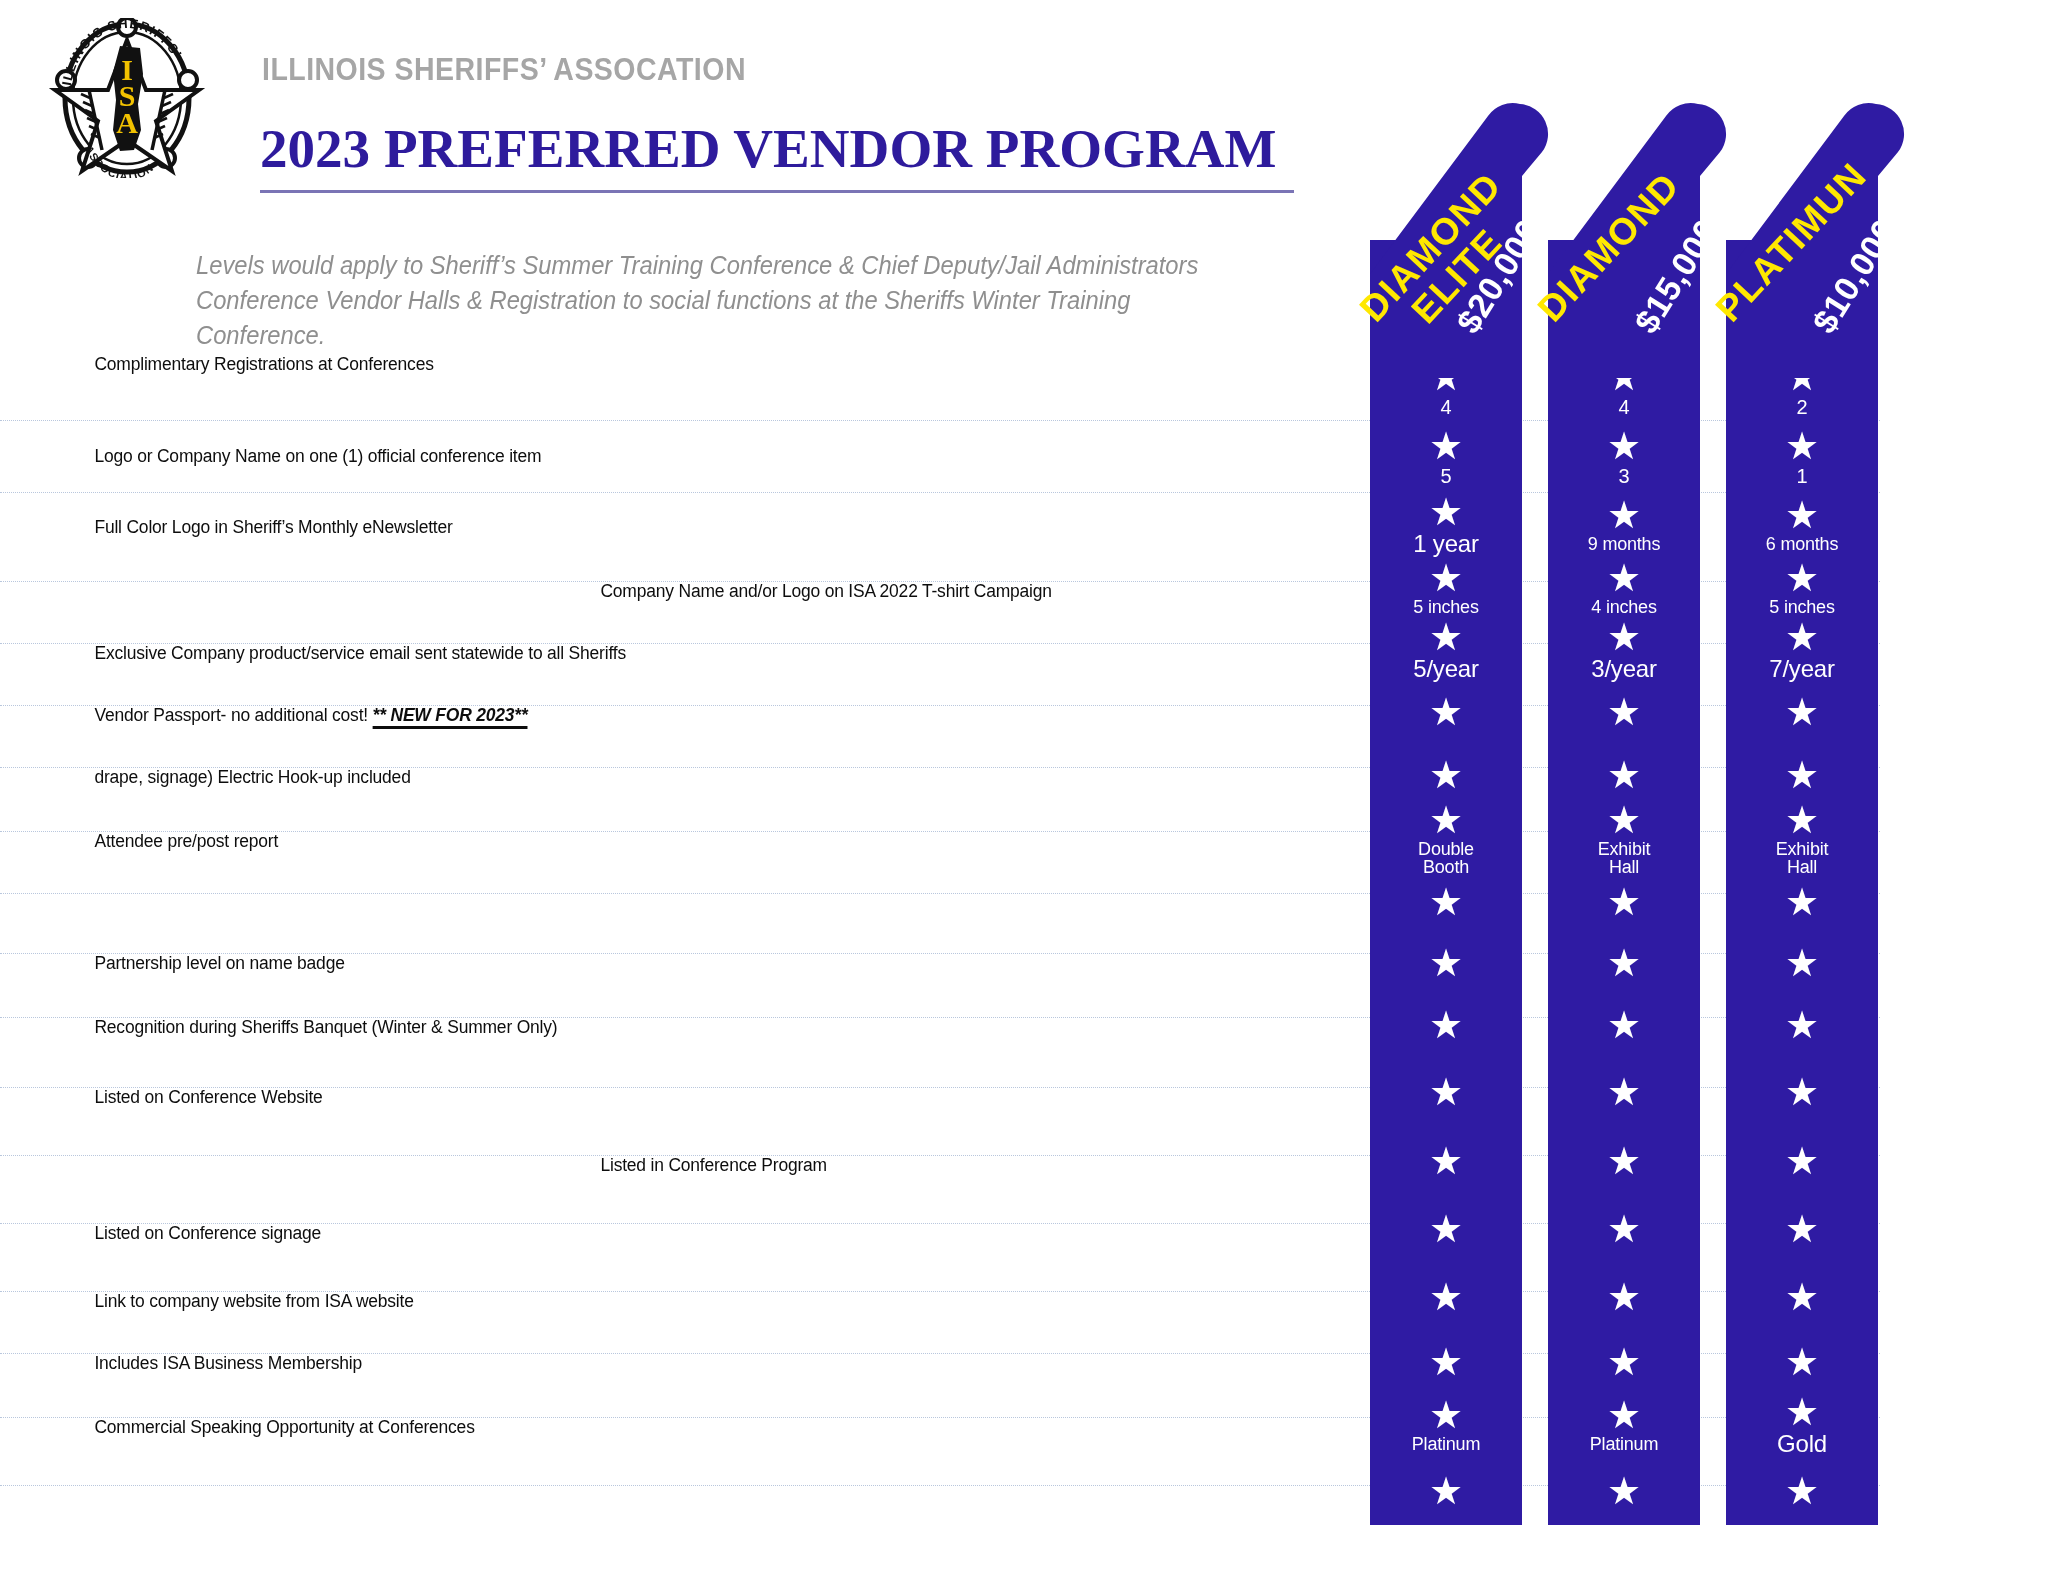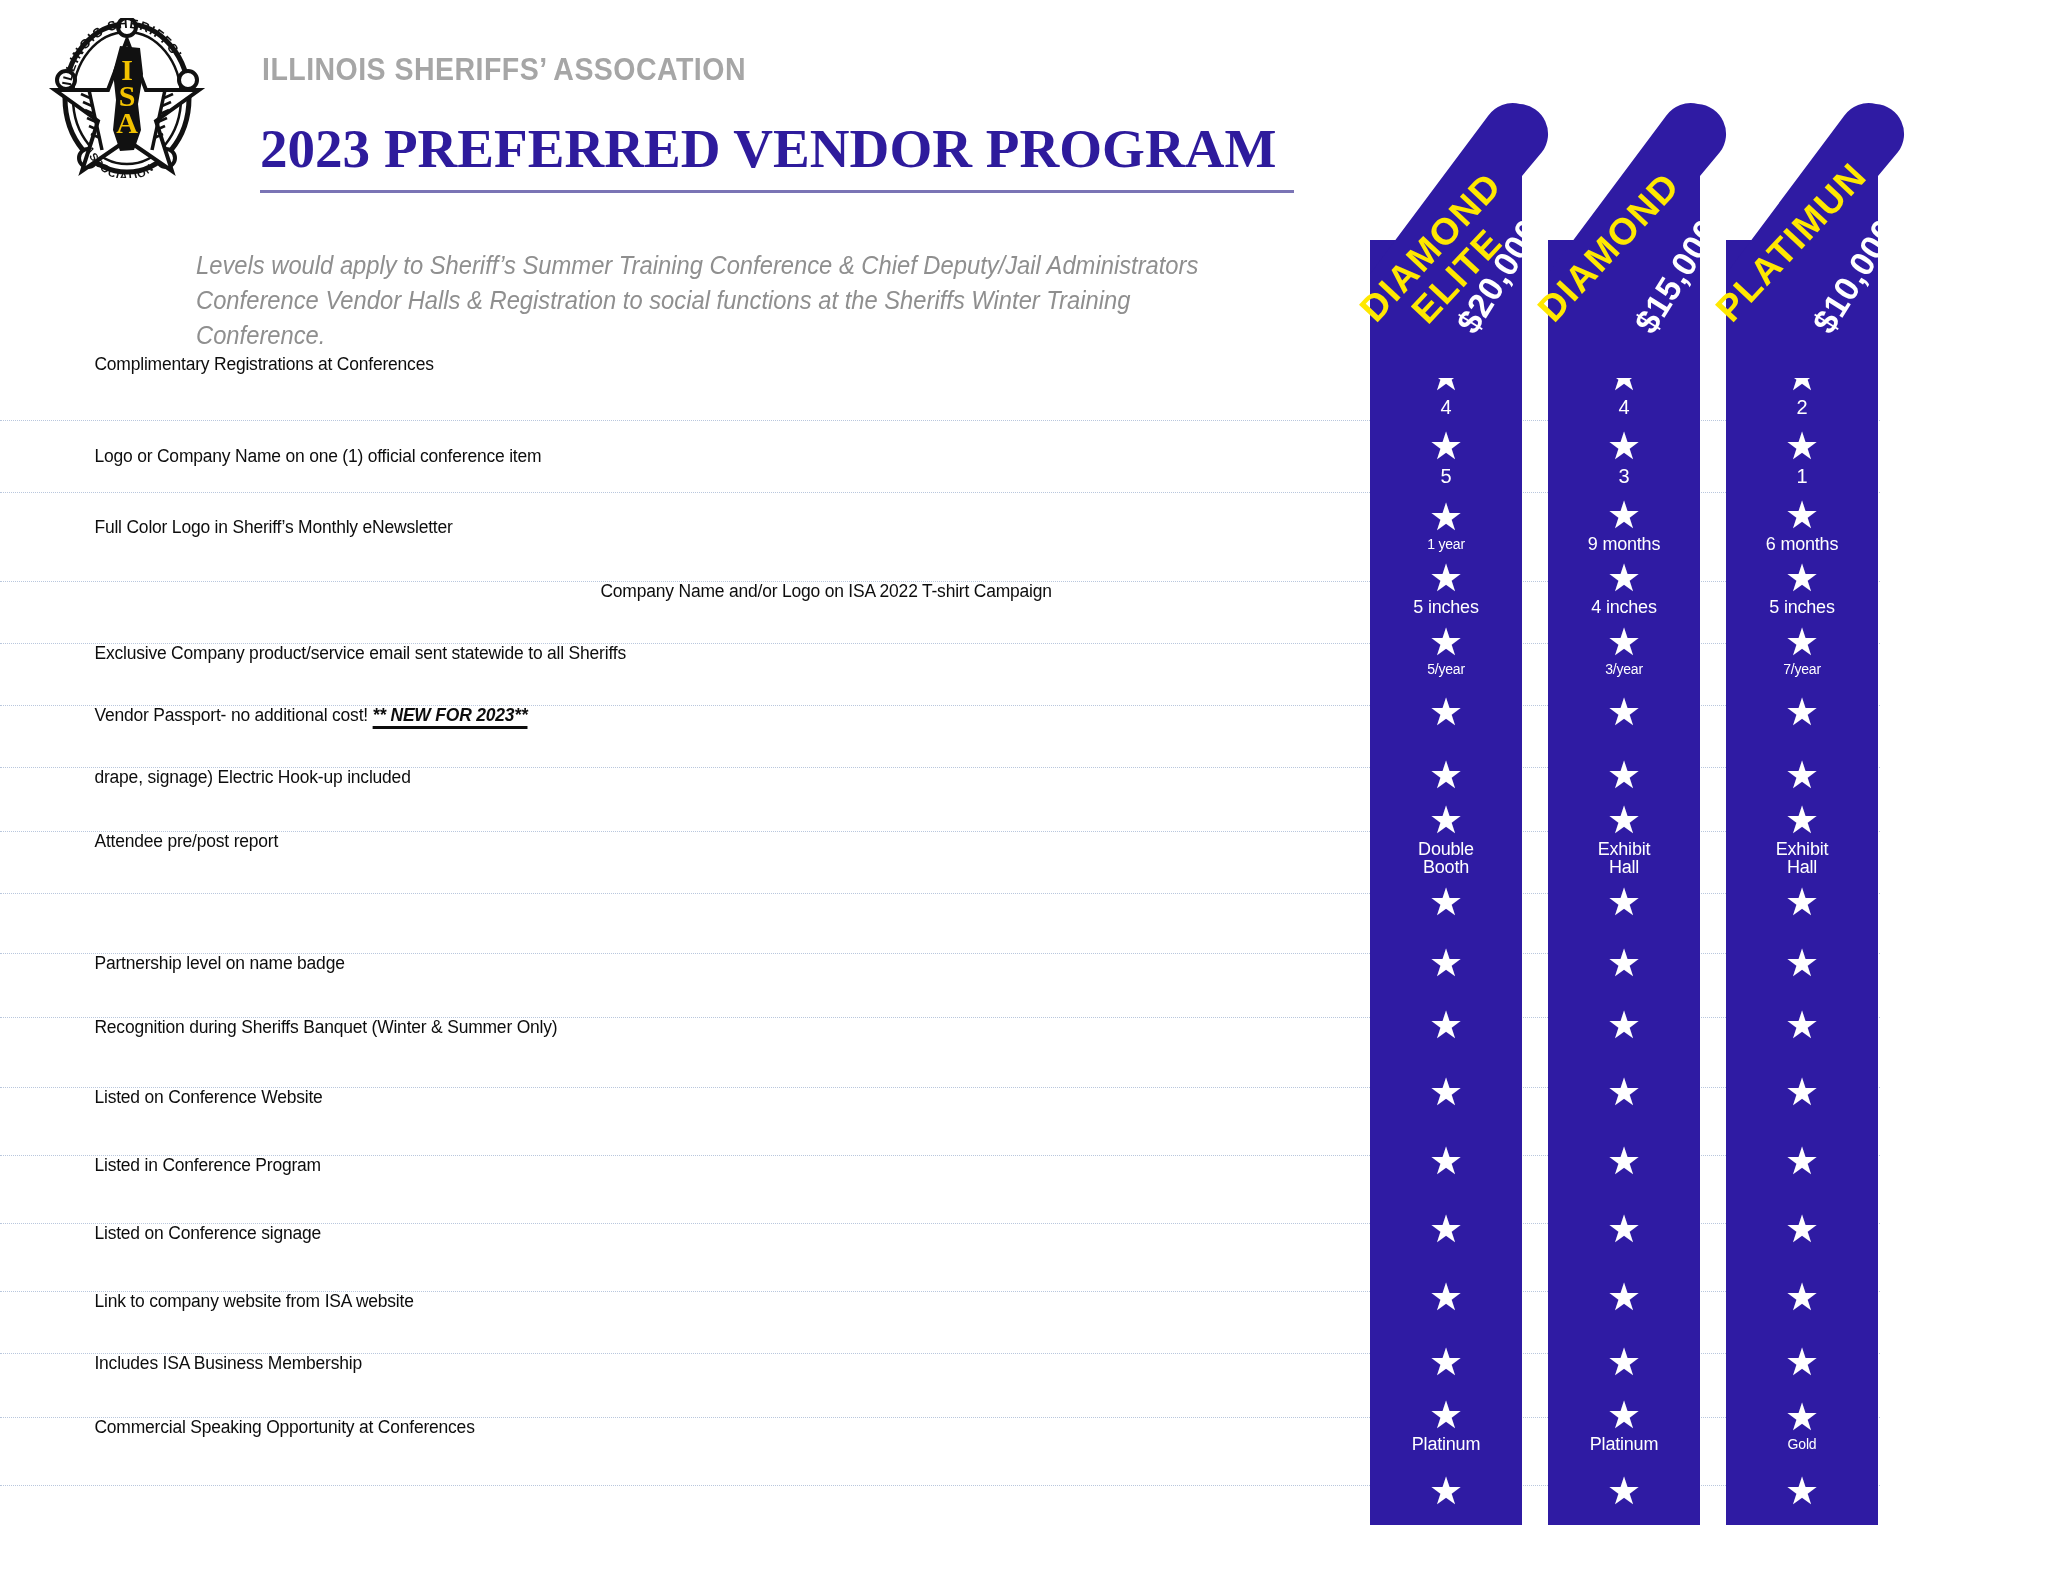--- a/index.html
+++ b/index.html
@@ -108,21 +108,21 @@
     width:152px;
     display:flex;flex-direction:column;
     align-items:center;justify-content:center;
     color:#ffffff;
   }
   .cell .star{
     font-size:38px;line-height:.95;color:#ffffff;
     display:block;
   }
   .cell .sub{
-    font-size:14px;line-height:1.0;margin-top:1px;text-align:center;
+    font-size:24px;line-height:1.0;margin-top:1px;text-align:center;
     color:#ffffff;letter-spacing:-.2px;
   }
   .cell .sub.small{font-size:18px;}
   .cell .sub.num{font-size:20px;}
 </style>
 </head>
 <body>
 
 <div id="header">
 
@@ -288,21 +288,21 @@
     </div>
     <div class="row" style="height: 64px;">
       <div class="label" style="font-size: 18px;">Partnership level on name badge</div>
     </div>
     <div class="row" style="height: 70px;">
       <div class="label" style="font-size: 18px;">Recognition during Sheriffs Banquet (Winter &amp; Summer Only)</div>
     </div>
     <div class="row" style="height: 68px;">
       <div class="label" style="font-size: 18px;">Listed on Conference Website</div>
     </div>
-    <div class="row" style="height: 68px;">
+    <div class="row" style="height: 68px; justify-content: flex-end;">
       <div class="label" style="font-size: 18px;">Listed in Conference Program</div>
     </div>
     <div class="row" style="height: 68px;">
       <div class="label" style="font-size: 18px;">Listed on Conference signage</div>
     </div>
     <div class="row" style="height: 62px;">
       <div class="label" style="font-size: 18px;">Link to company website from ISA website</div>
     </div>
     <div class="row" style="height: 64px;">
       <div class="label" style="font-size: 18px;">Includes ISA Business Membership</div>

